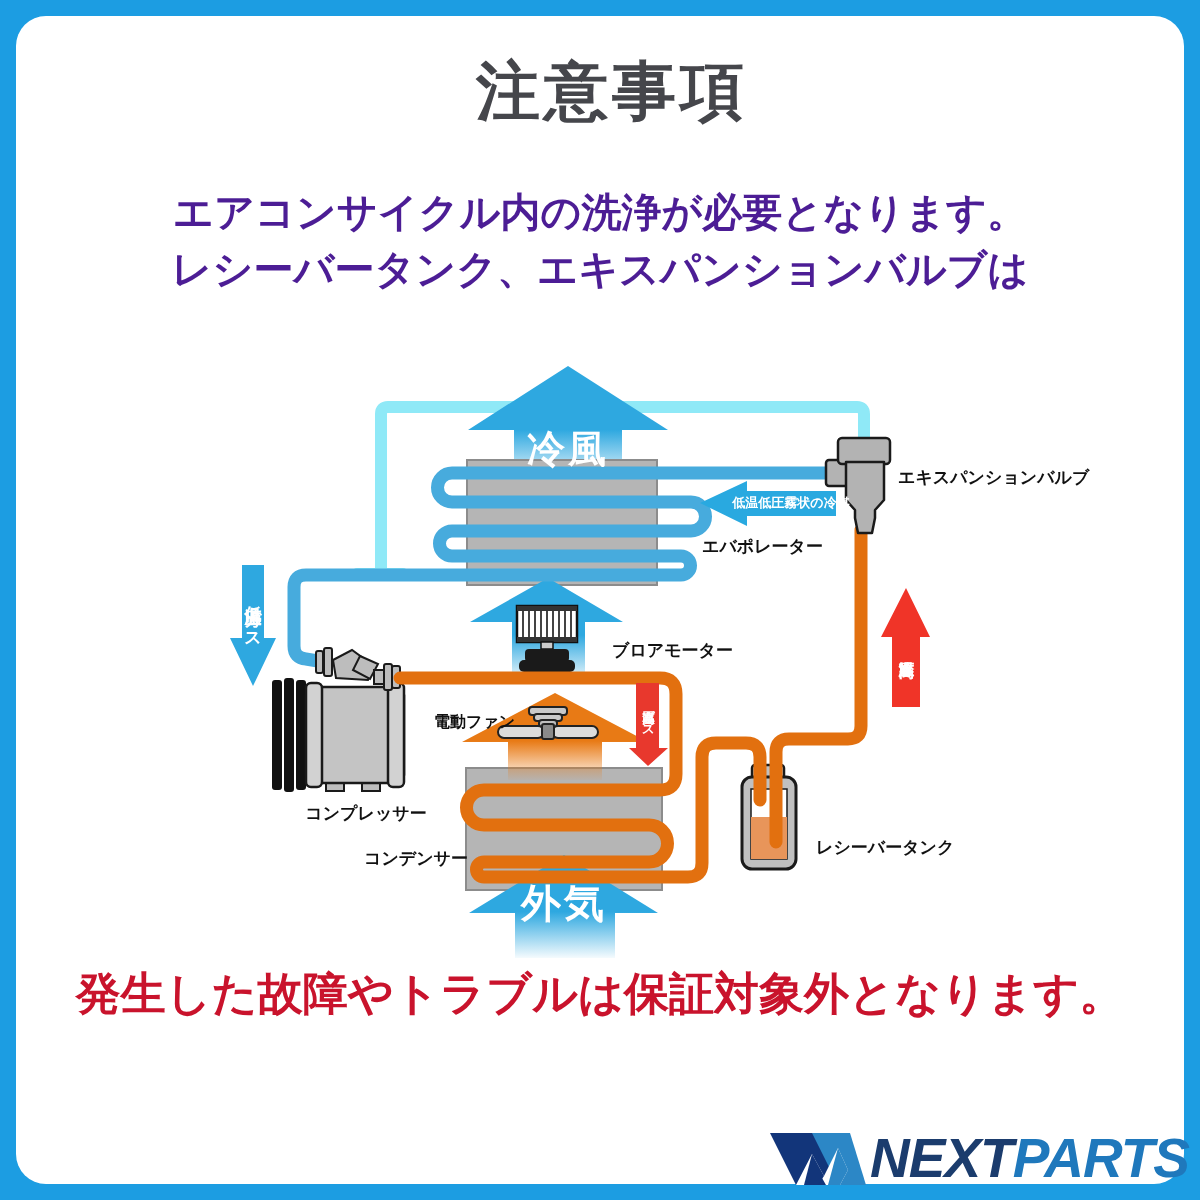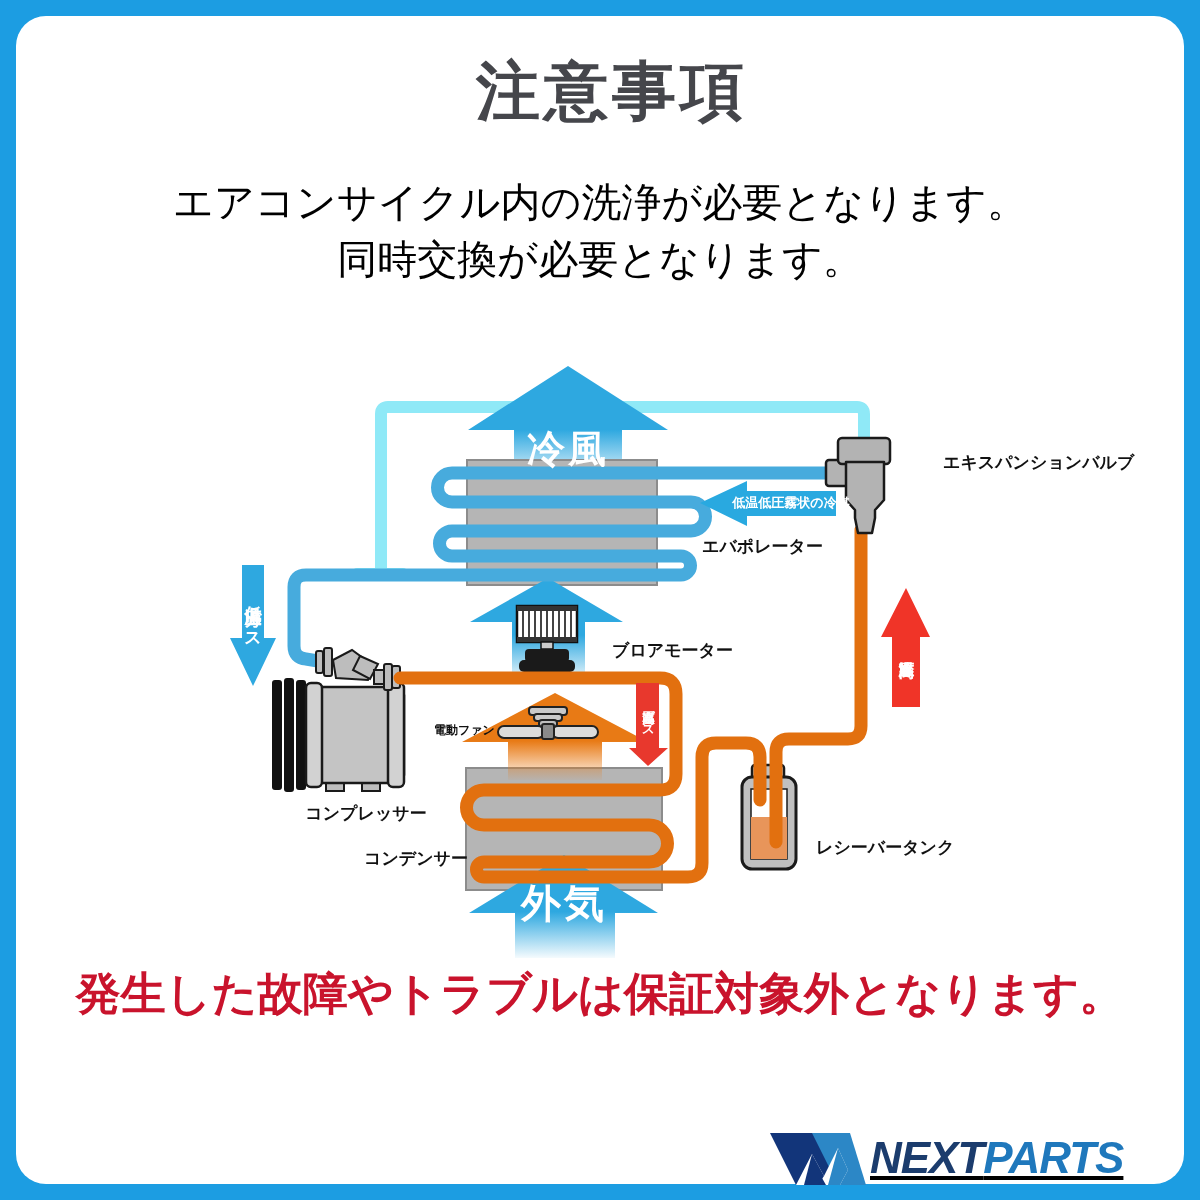--- a/index.html
+++ b/index.html
@@ -10,57 +10,57 @@
   }
   .card{
     position:absolute;left:16px;top:16px;right:16px;bottom:16px;
     background:#ffffff;border-radius:30px;
   }
   .title{
     position:absolute;left:0;top:36px;width:100%;text-align:center;
     font-size:64px;font-weight:bold;color:#45464B;letter-spacing:4px;margin:12px;
   }
   .intro{
-    position:absolute;left:0;top:174px;width:100%;text-align:center;
-    font-size:40px;line-height:57px;font-weight:normal;color:#000000;
+    position:absolute;left:0;top:184px;width:100%;text-align:center;
+    font-size:40px;line-height:57px;font-weight:bold;color:#4c1d95;
   }
   .warning{
     position:absolute;left:0;top:960px;width:100%;text-align:center;
     font-size:45px;line-height:68px;font-weight:bold;color:#C9132C;
   }
   .diagram{position:absolute;left:0;top:350px;width:1200px;height:610px;}
   .diagram svg{position:absolute;left:0;top:0;}
   .lbl{
     position:absolute;font-weight:bold;color:#111111;white-space:nowrap;
     font-size:17px;
   }
   .lbl.c{transform:translate(-50%,-50%);}
   .lbl.l{transform:translateY(-50%);}
   .lbl.white{color:#ffffff;}
   .lbl.vert{writing-mode:vertical-rl;text-orientation:upright;letter-spacing:2px;}
   .lbl.big{font-size:38px;letter-spacing:3px;}
   .logo{position:absolute;left:752px;top:1124px;width:440px;height:70px;}
   .logo-text{
-    position:absolute;left:118px;top:4px;font-size:44px;line-height:60px;
-    font-weight:bold;font-style:italic;letter-spacing:-1px;white-space:nowrap;text-decoration:underline;
+    position:absolute;left:118px;top:4px;font-size:55px;line-height:60px;
+    font-weight:bold;font-style:italic;letter-spacing:-1px;white-space:nowrap;
   }
   .brand-first{color:#1B3C6D;}
   .brand-second{color:#1F78BC;}
 </style>
 </head>
 <body>
 
 <div class="sheet">
   <div class="card"></div>
 
   <h1 class="title">注意事項</h1>
 
   <div class="intro">
     <div>エアコンサイクル内の洗浄が必要となります。</div>
-    <div>同時交換が必要となります。</div>
+    <div>レシーバータンク、エキスパンションバルブは</div>
   </div>
 
   <div class="diagram">
     <svg width="1200" height="610" viewBox="0 0 1200 610">
       <defs>
         <linearGradient id="gBlueFade" x1="0" y1="0" x2="0" y2="1">
           <stop offset="0" stop-color="#2EA8E0"></stop>
           <stop offset="0.55" stop-color="#2EA8E0"></stop>
           <stop offset="1" stop-color="#2EA8E0" stop-opacity="0.05"></stop>
         </linearGradient>
@@ -166,24 +166,24 @@
         <polygon points="636,333 659,333 659,398 668,398 648,416 629,398 636,398" fill="#E8382D"></polygon>
       </g>
       <g>
         <polygon points="906,238 930,287 920,287 920,357 892,357 892,287 881,287" fill="#F03428"></polygon>
       </g>
     </svg>
 
     <div class="lbl c white big" style="left:568px;top:62px;margin-top:37px;">冷風</div>
     <div class="lbl c white big" style="left:564px;top:553px;font-size:40px;text-align:right;">外気</div>
     <div class="lbl c white" style="left:791px;top:153px;font-size:13px;letter-spacing:0;">低温低圧霧状の冷媒</div>
-    <div class="lbl l" style="left:898px;top:112px;margin-left:45px;">エキスパンションバルブ</div>
+    <div class="lbl l" style="left:898px;top:127px;">エキスパンションバルブ</div>
     <div class="lbl l" style="left:702px;top:196px;">エバポレーター</div>
     <div class="lbl l" style="left:612px;top:300px;">ブロアモーター</div>
-    <div class="lbl l" style="left:434px;top:380px;font-size:12px;font-family:Liberation Serif, serif;">電動ファン</div>
+    <div class="lbl l" style="left:434px;top:372px;font-size:16px;font-family:Liberation Serif, serif;">電動ファン</div>
     <div class="lbl c white vert" style="left:253px;top:267px;">低温圧ガス</div>
     <div class="lbl c white vert" style="left:648px;top:366px;font-size:12.5px;letter-spacing:0;">高温高圧ガス</div>
     <div class="lbl c white vert" style="left:906px;top:300px;font-size:15.5px;letter-spacing:0;">高温高圧冷媒</div>
     <div class="lbl c" style="left:366px;top:463px;text-align:center;">コンプレッサー</div>
     <div class="lbl c" style="left:416px;top:508px;">コンデンサー</div>
     <div class="lbl l" style="left:816px;top:497px;">レシーバータンク</div>
   </div>
 
   <div class="warning">
     <div>発生した故障やトラブルは保証対象外となります。</div>

